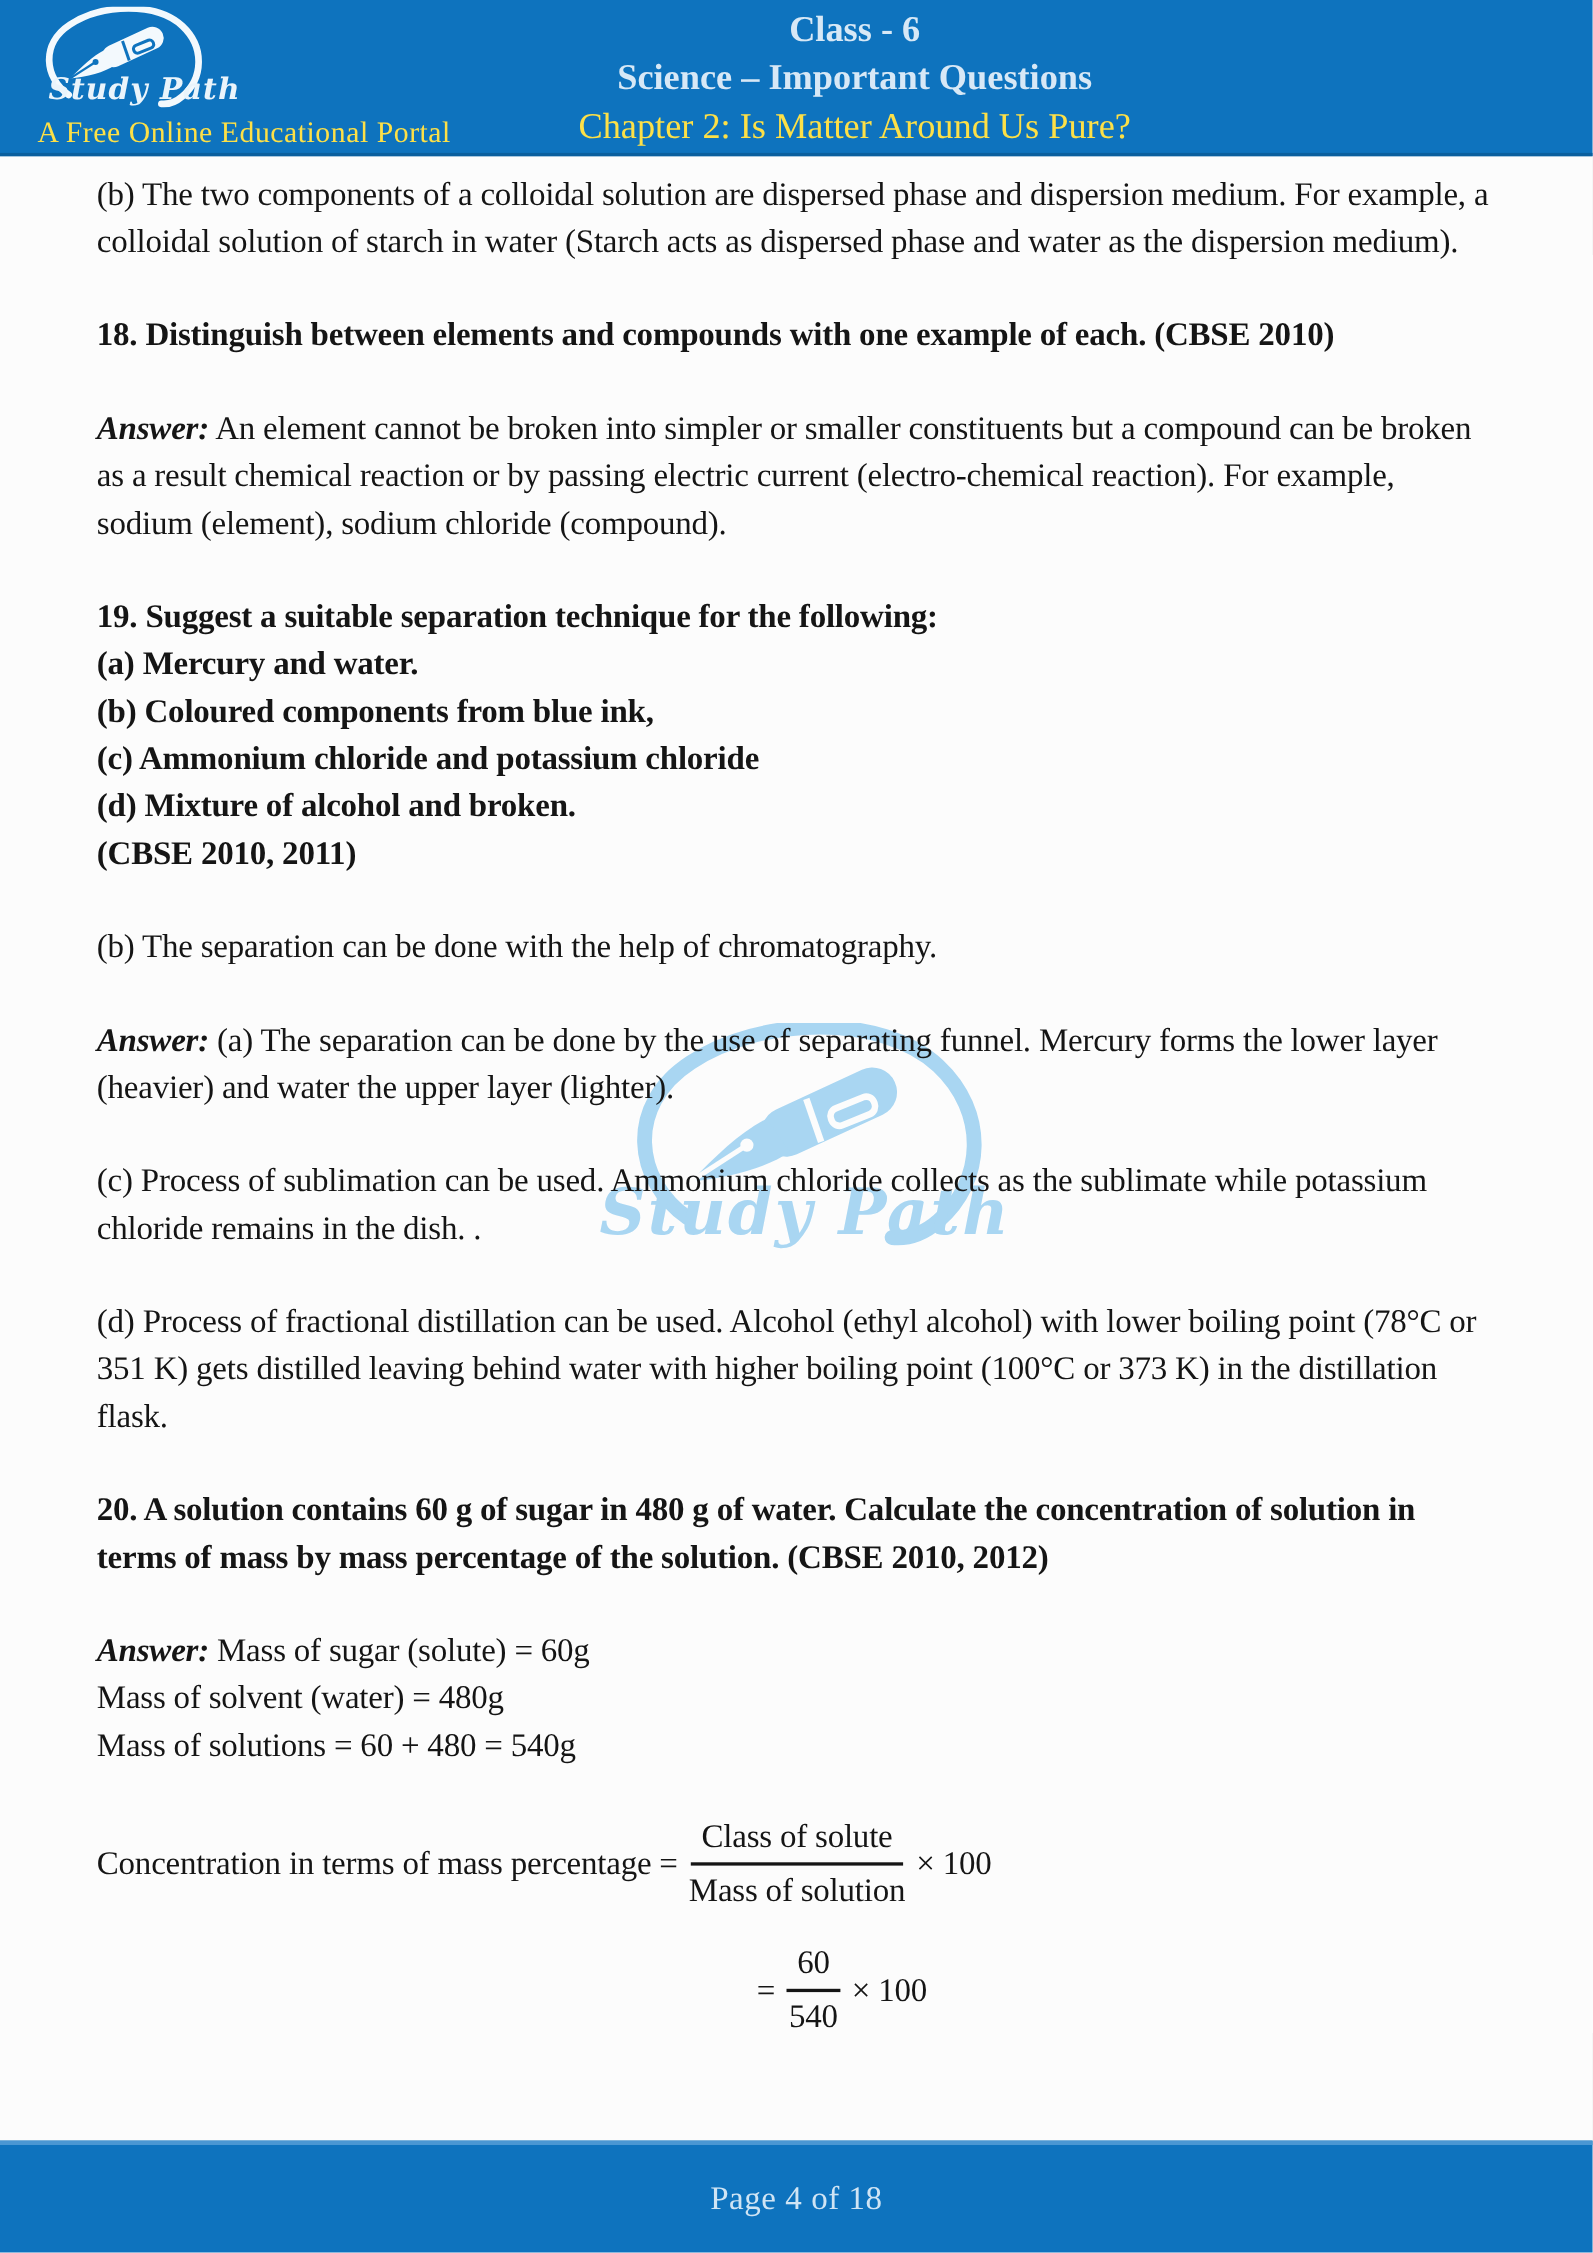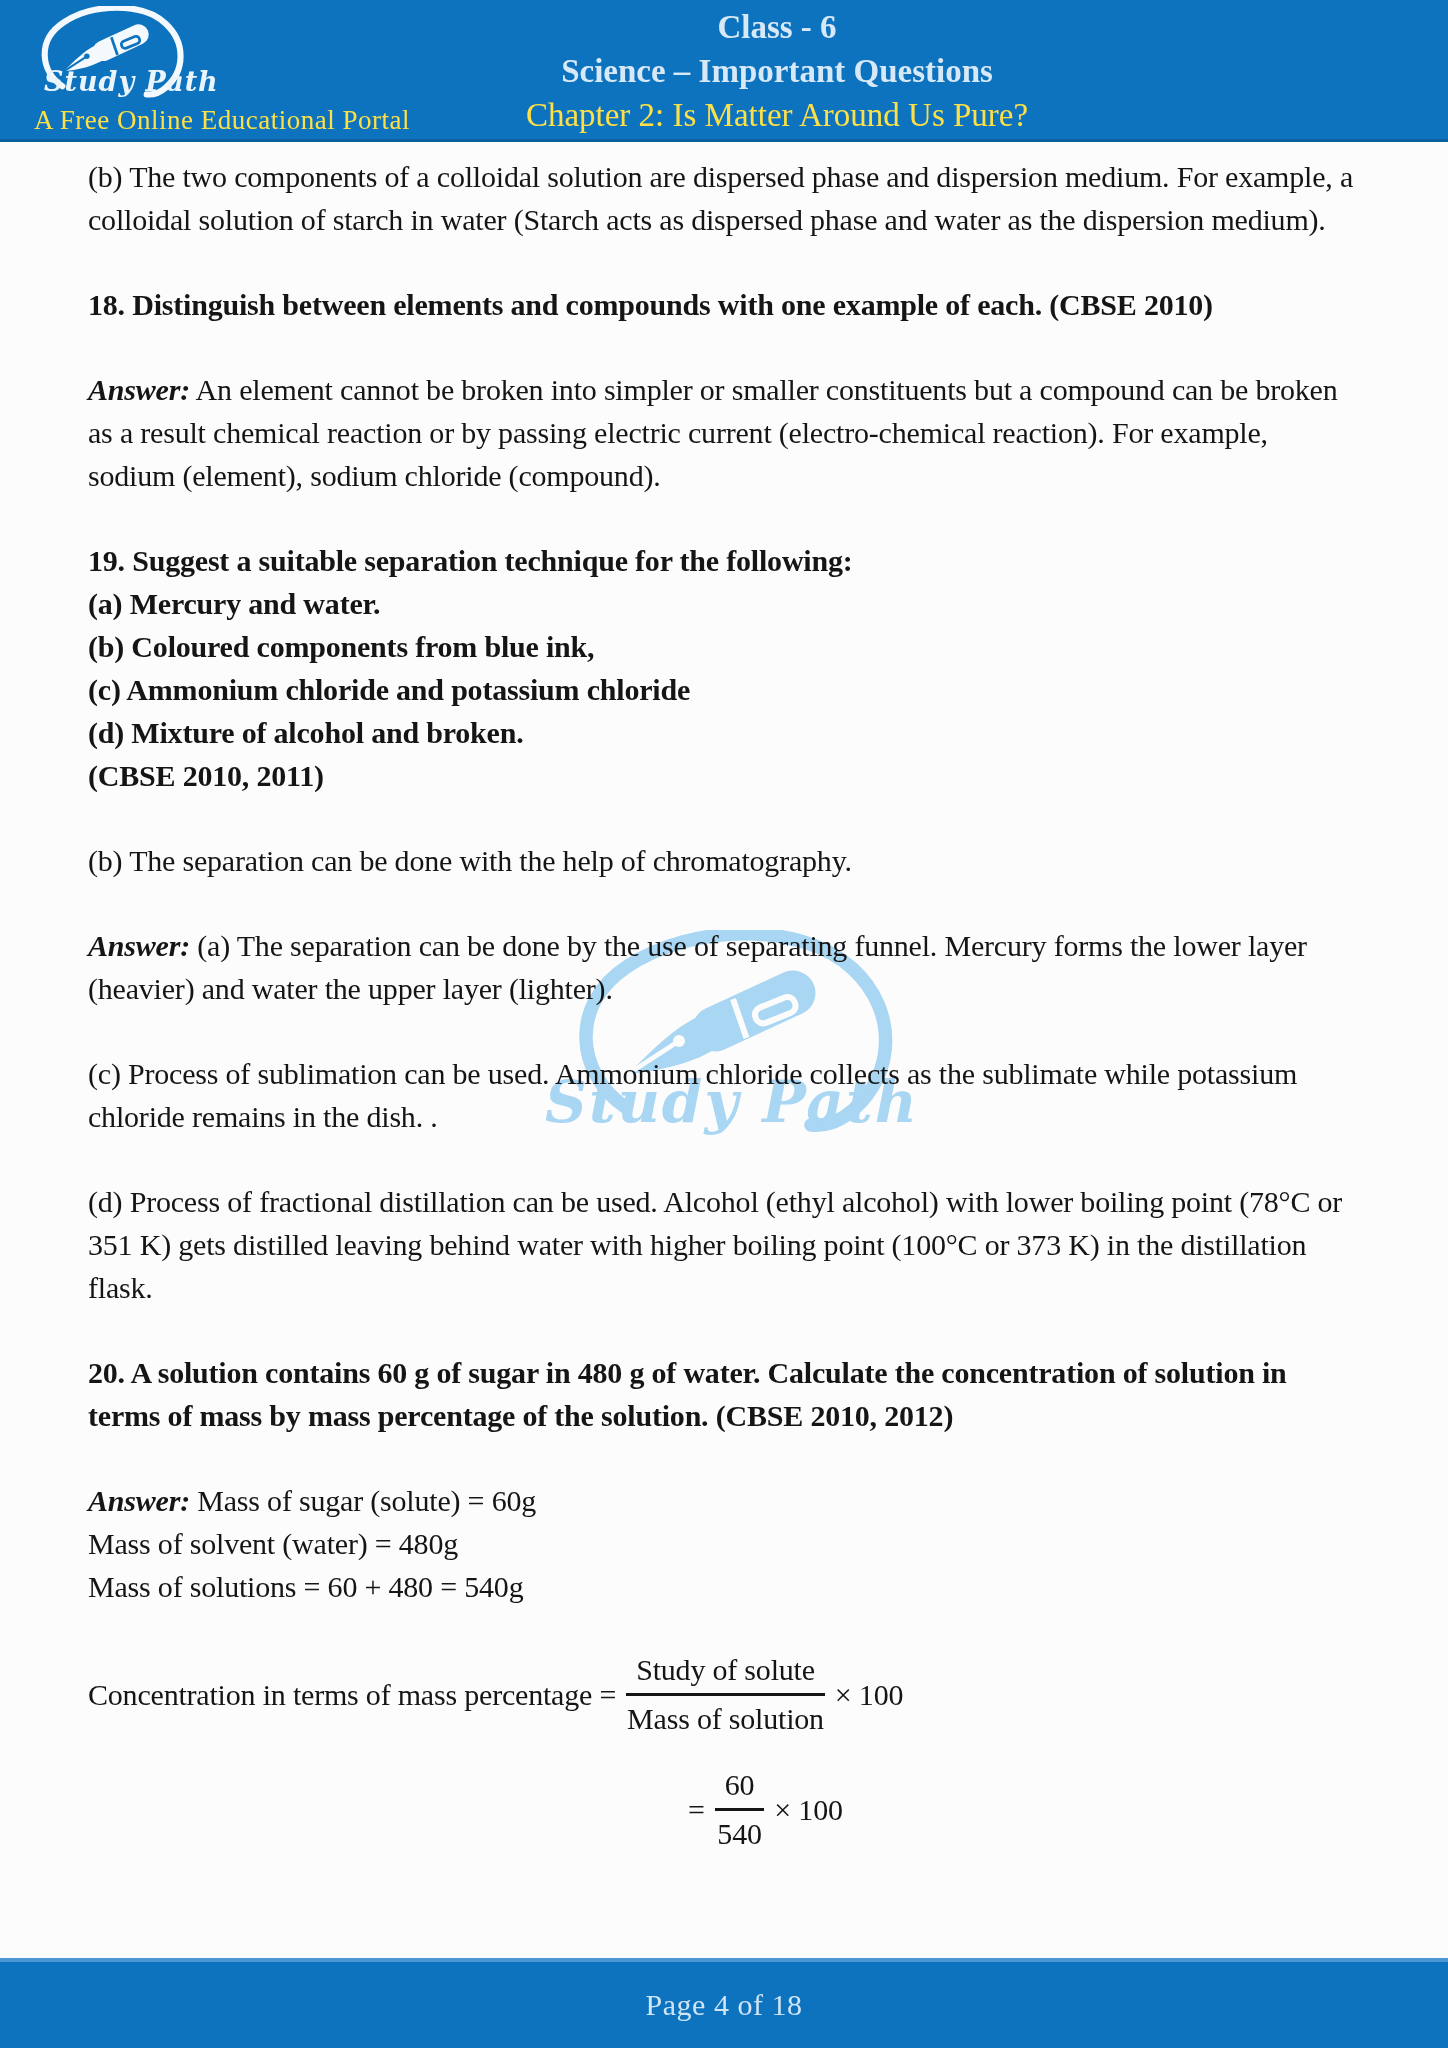--- a/index.html
+++ b/index.html
@@ -73,21 +73,21 @@
   .frac {
     display:inline-flex; flex-direction:column; align-items:center;
     text-align:center; margin:0 10px; vertical-align:middle;
   }
   .frac .num { padding:0 10px 3px 10px; border-bottom:3px solid #151515; line-height:40px; }
   .frac .den { padding-top:3px; line-height:40px; }
   .formula-2 { padding-left:600px; margin-top:6px; }
 
   
   .footer {
-    position:absolute; left:0; right:0; bottom:0; height:90px;
+    position:absolute; left:0; right:0; bottom:0; height:102px;
     background:#0e73be; border-top:4px solid #4a97d3;
     display:flex; align-items:center; justify-content:center;
     z-index:2;
   }
   .footer .page-num { font-size:30px; color:#cfe4f4; letter-spacing:0.5px; }
 
   .svg-defs { position:absolute; width:0; height:0; overflow:hidden; }
 </style>
 </head>
 <body>
@@ -167,21 +167,21 @@
 
     <div class="block">
       <div><strong>Answer:</strong><span> Mass of sugar (solute) = 60g</span></div>
       <div>Mass of solvent (water) = 480g</div>
       <div>Mass of solutions = 60 + 480 = 540g</div>
     </div>
 
     <div class="formula-row">
       <span>Concentration in terms of mass percentage =</span>
       <span class="frac">
-        <span class="num">Study of solute</span>
+        <span class="num">Class of solute</span>
         <span class="den">Mass of solution</span>
       </span>
       <span>× 100</span>
     </div>
 
     <div class="formula-row formula-2">
       <span>=</span>
       <span class="frac">
         <span class="num">60</span>
         <span class="den">540</span>

